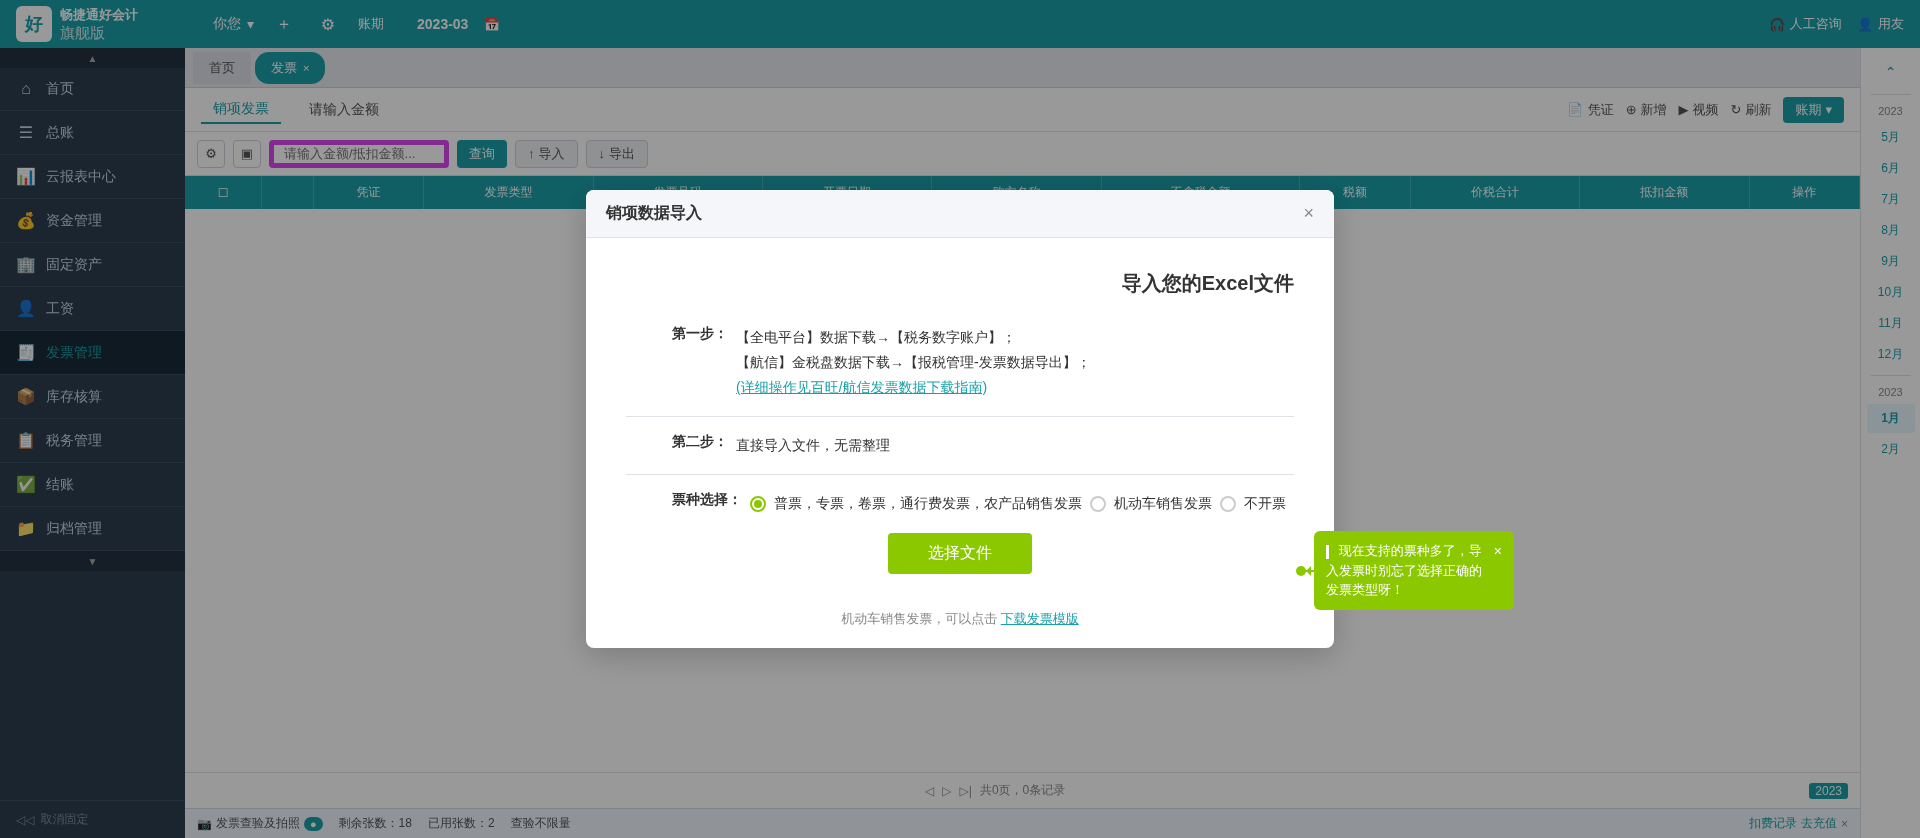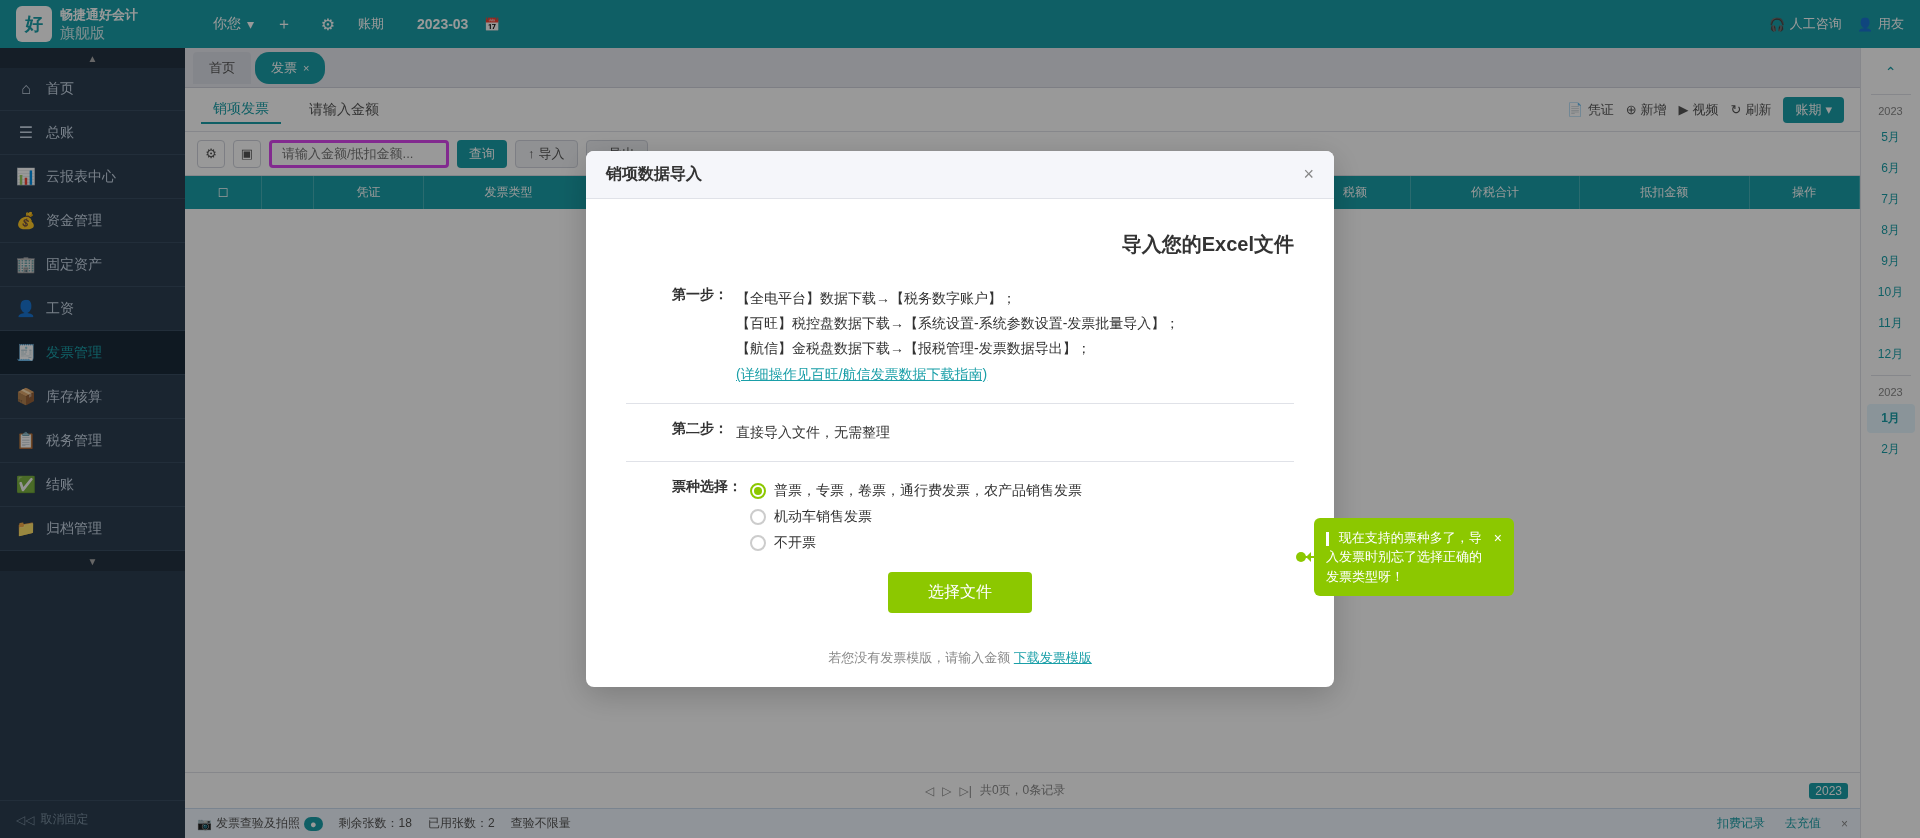--- a/index.html
+++ b/index.html
@@ -151,21 +151,21 @@
     .filter-bar {
       height: 44px;
       background: white;
       display: flex;
       align-items: center;
       padding: 0 12px;
       gap: 8px;
       border-bottom: 1px solid #e0e2e8;
     }
     .filter-input {
-      border: 3px solid #d946ef; border-radius: 4px;
+      border: 5px solid #d946ef; border-radius: 4px;
       padding: 4px 10px; font-size: 13px; color: #888;
       width: 180px; height: 28px;
     }
     .filter-btn {
       height: 28px; padding: 0 12px; border: none;
       border-radius: 4px; cursor: pointer; font-size: 13px;
       display: flex; align-items: center; gap: 4px;
     }
     .filter-btn.teal { background: #1a9fa8; color: white; }
     .filter-btn.gray { background: #f0f2f5; color: #555; border: 1px solid #d0d3dc; }
@@ -266,21 +266,21 @@
     }
     .modal-title { font-size: 16px; font-weight: bold; color: #333; flex: 1; }
     .modal-close { font-size: 18px; cursor: pointer; color: #888; }
     .modal-body { padding: 32px 40px 24px; }
     .modal-big-title { text-align: right; font-size: 20px; font-weight: bold; color: #333; margin-bottom: 28px; }
     .step-row { display: flex; gap: 8px; margin-bottom: 8px; align-items: flex-start; }
     .step-label { font-size: 14px; color: #333; font-weight: bold; white-space: nowrap; min-width: 56px; margin-left: 46px; }
     .step-content { font-size: 14px; color: #333; line-height: 1.8; }
     .step-link { color: #1a9fa8; cursor: pointer; text-decoration: underline; }
     .divider-line { height: 1px; background: #e0e2e8; margin: 16px 0; }
-    .ticket-select-row { display: flex; flex-direction: column; gap: 8px; margin-top: 4px; }
+    .ticket-select-row { display: flex; flex-direction: row; gap: 8px; margin-top: 4px; }
     .radio-row { display: flex; align-items: center; gap: 8px; font-size: 14px; color: #333; }
     .radio-circle {
       width: 16px; height: 16px; border-radius: 50%;
       border: 2px solid #ccc;
       display: flex; align-items: center; justify-content: center;
       cursor: pointer;
     }
     .radio-circle.selected { border-color: #8cc800; }
     .radio-dot { width: 8px; height: 8px; border-radius: 50%; background: #8cc800; }
     .select-file-btn {
@@ -503,21 +503,21 @@
 
     <div class="status-bar">
       <div class="status-item">
         <span style="color:#1a9fa8;">📷</span>
         <span>发票查验及拍照</span>
         <span class="status-badge">●</span>
       </div>
       <span>剩余张数：18</span>
       <span>已用张数：2</span>
       <span>查验不限量</span>
-      <div style="margin-left:auto;display:flex;align-items:center;gap:20px;">
+      <div style="margin-left:auto;display:flex;align-items:center;gap:4px;">
         <span class="status-link">扣费记录</span>
         <span class="status-link">去充值</span>
         <span class="status-close">×</span>
       </div>
     </div>
   </div>
 
   <div class="right-panel">
     <div class="right-panel-item">
       <span style="font-size:14px;color:#1a9fa8;">⌃</span>
@@ -545,21 +545,20 @@
       <span class="modal-title">销项数据导入</span>
       <span class="modal-close">×</span>
     </div>
     <div class="modal-body">
       <div class="modal-big-title">导入您的Excel文件</div>
 
       <div class="step-row">
         <span class="step-label">第一步：</span>
         <div class="step-content">
           <div>【全电平台】数据下载→【税务数字账户】；</div>
-          <div>【百旺】税控盘数据下载→【系统设置-系统参数设置-发票批量导入】；</div>
           <div>【航信】金税盘数据下载→【报税管理-发票数据导出】；</div>
           <div>
             <span class="step-link">(详细操作见百旺/航信发票数据下载指南)</span>
           </div>
         </div>
       </div>
 
       <div class="divider-line"></div>
 
       <div class="step-row">
@@ -597,17 +596,17 @@
           <div style="position:absolute;left:-16px;top:50%;transform:translateY(-50%);width:16px;height:2px;background:#8cc800;"></div>
         </div>
       </div>
 
       <div style="text-align:center;margin-top:20px;">
         <button class="select-file-btn">选择文件</button>
       </div>
     </div>
 
     <div class="modal-footer">
-      <span>若您没有发票模版，请输入金额</span>
+      <span>机动车销售发票，可以点击</span>
       <span class="step-link">下载发票模版</span>
     </div>
   </div>
 </div>
 
 </body></html>

